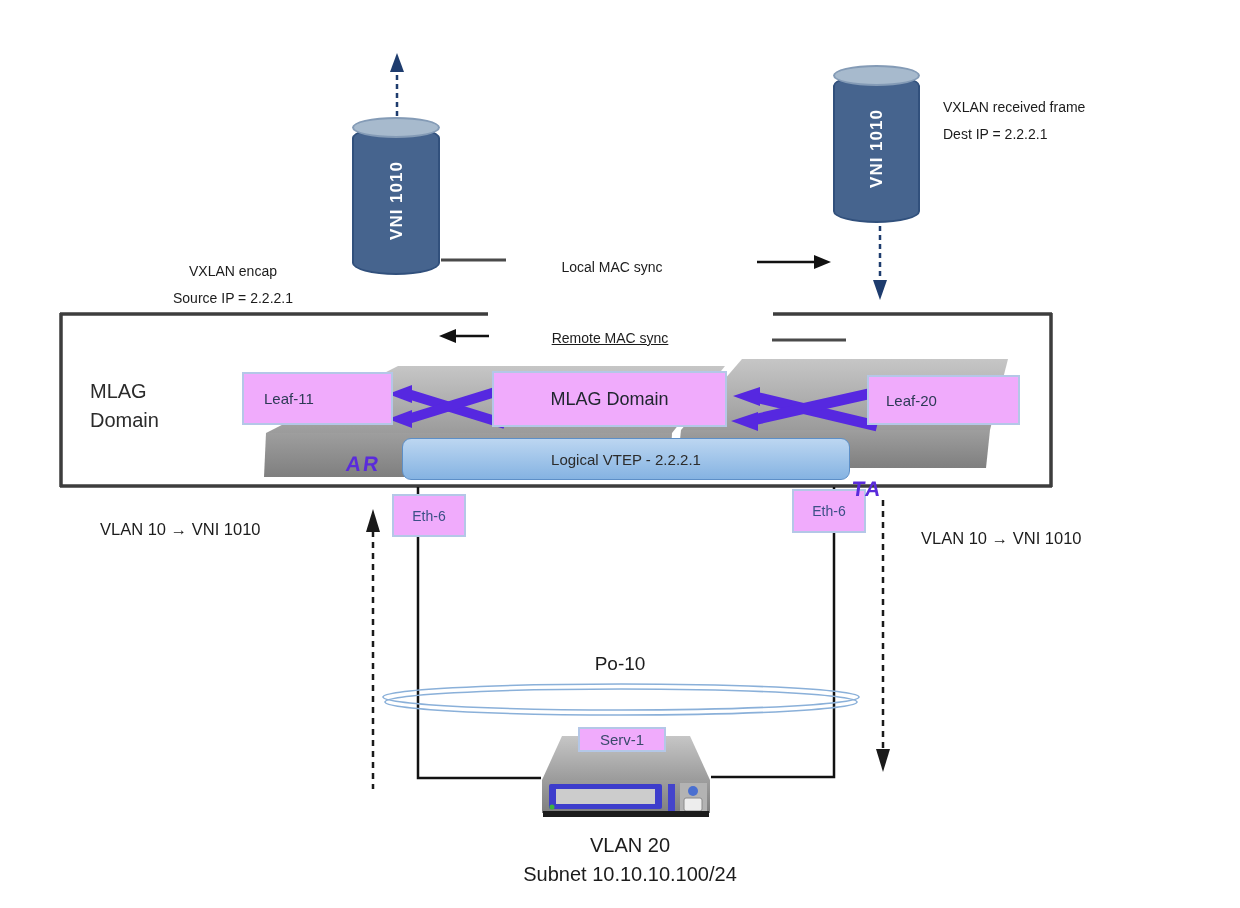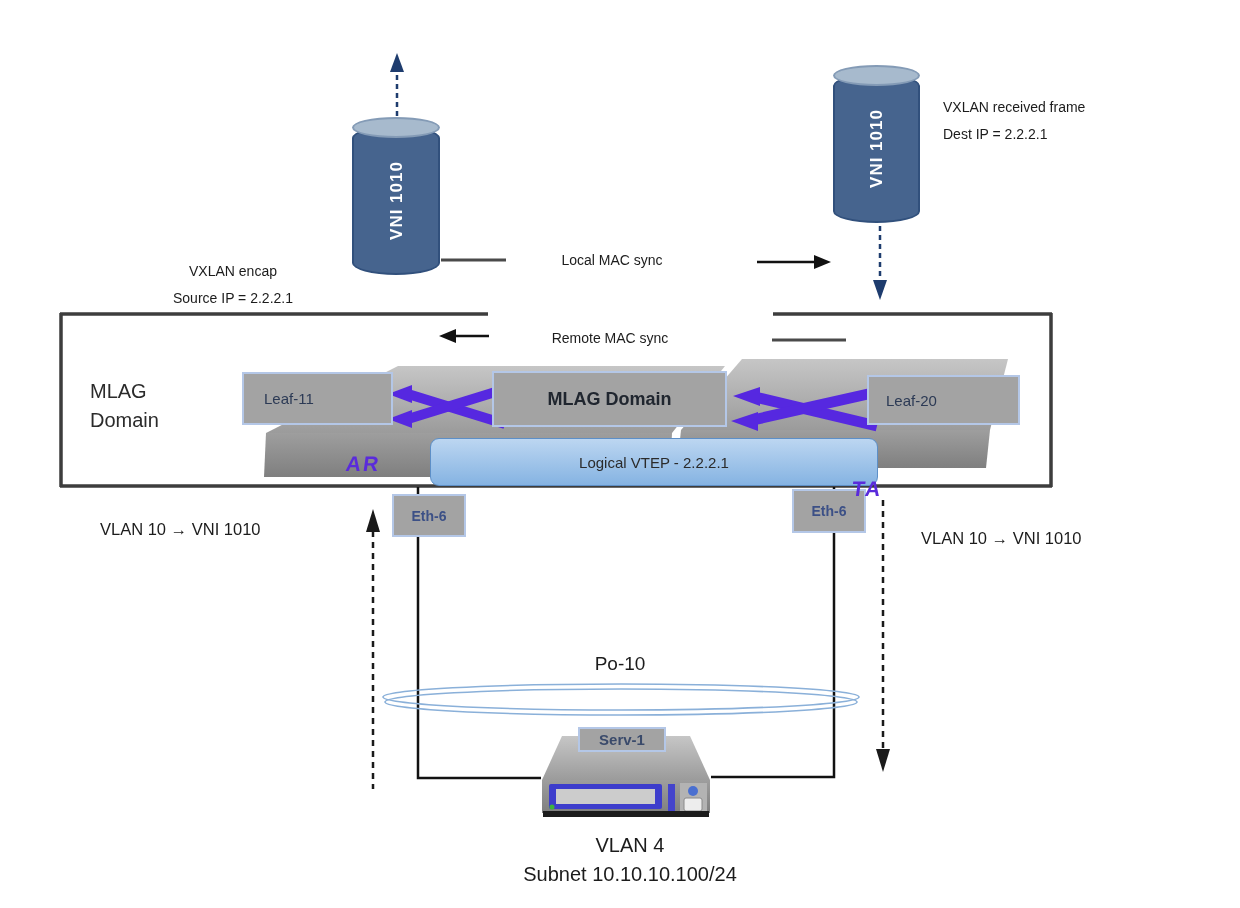--- a/index.html
+++ b/index.html
@@ -10,23 +10,23 @@
   .txt{white-space:pre;}
   
   .cylinder{position:absolute;z-index:2;}
   .cyl-body{position:absolute;left:0;right:0;top:9px;bottom:0;background:#46648e;
             border:2px solid #31507c;border-radius:44px/12px;box-sizing:border-box;}
   .cyl-top{position:absolute;left:0;right:0;top:0;height:21px;background:#a7bacd;
            border:2px solid #849bb6;border-radius:50%;box-sizing:border-box;}
   .cyl-label{position:absolute;left:0;right:0;top:9px;bottom:0;display:flex;align-items:center;justify-content:center;
              color:#ffffff;font-weight:bold;font-size:17px;letter-spacing:1px;transform:rotate(-90deg);}
   
-  .labelbox{position:absolute;z-index:3;background:#a3a3a3;border:2px solid #b4c7e7;
+  .labelbox{position:absolute;z-index:3;background:#f0abfc;border:2px solid #b4c7e7;
             box-sizing:border-box;display:flex;align-items:center;font-size:15px;color:#2c3a55;}
-  .labelbox.center{justify-content:center;font-weight:bold;}
+  .labelbox.center{justify-content:center;}
   
   .vtep{position:absolute;z-index:4;background:linear-gradient(#bcd6f1,#85b3e2);
         border:1.5px solid #5d8fc7;border-radius:9px;box-sizing:border-box;
         display:flex;align-items:center;justify-content:center;font-size:15px;color:#2b2b2b;}
   .brand{position:absolute;z-index:2;color:#5a2bdb;font-weight:800;font-size:21px;
          letter-spacing:2px;transform:skewX(-8deg);}
   .big{font-size:14px;line-height:27px;}
 </style>
 </head>
 <body>
@@ -139,39 +139,39 @@
   <div class="cylinder" style="left:833px;top:65px;width:87px;height:158px;">
     <div class="cyl-body"></div>
     <div class="cyl-top"></div>
     <div class="cyl-label">VNI 1010</div>
   </div>
 
   <div class="abs txt big" style="left:98px;top:258px;width:270px;text-align:center;"><div>VXLAN encap</div><div>Source IP = 2.2.2.1</div></div>
 
   <div class="abs txt big" style="left:943px;top:94px;width:290px;"><div>VXLAN received frame</div><div>Dest IP = 2.2.2.1</div></div>
 
-  <div class="abs txt big" style="left:512px;top:247px;width:200px;text-align:center;">Local MAC sync</div>
+  <div class="abs txt big" style="left:512px;top:254px;width:200px;text-align:center;">Local MAC sync</div>
 
-  <div class="abs txt big" style="left:500px;top:325px;width:220px;text-align:center;">Remote MAC sync</div>
+  <div class="abs txt big" style="left:500px;top:325px;width:220px;text-align:center;text-decoration:underline;">Remote MAC sync</div>
 
   <div class="abs txt" style="left:90px;top:377px;font-size:20px;line-height:29px;color:#2b2b2b;"><div>MLAG</div><div>Domain</div></div>
 
   <div class="labelbox" style="left:242px;top:372px;width:151px;height:53px;padding-left:20px;">
       <span>Leaf-11</span>
     </div>
 
   <div class="labelbox center" style="left:492px;top:371px;width:235px;height:56px;font-size:18px;color:#20262f;">
       <span>MLAG Domain</span>
     </div>
 
   <div class="labelbox" style="left:867px;top:375px;width:153px;height:50px;padding-left:17px;">
       <span>Leaf-20</span>
     </div>
 
-  <div class="vtep" style="left:402px;top:438px;width:448px;height:48px;margin-left:28px;">
+  <div class="vtep" style="left:402px;top:438px;width:448px;height:42px;">
       <span>Logical VTEP - 2.2.2.1</span>
     </div>
 
   <div class="brand" style="left:346px;top:452px;">AR</div>
   <div class="brand" style="left:852px;top:477px;z-index:5;">TA</div>
 
   <div class="labelbox center" style="left:392px;top:494px;width:74px;height:43px;font-size:14px;color:#3c5086;">
       <span>Eth-6</span>
     </div>
 
@@ -182,15 +182,15 @@
   <div class="abs txt" style="left:100px;top:520px;font-size:16.5px;">VLAN 10 → VNI 1010</div>
 
   <div class="abs txt" style="left:921px;top:529px;font-size:16.5px;">VLAN 10 → VNI 1010</div>
 
   <div class="abs txt" style="left:565px;top:653px;width:110px;text-align:center;font-size:19px;">Po-10</div>
 
   <div class="labelbox center" style="left:578px;top:727px;width:88px;height:25px;color:#3a4a6b;text-align:right;">
       <span>Serv-1</span>
     </div>
 
-  <div class="abs txt" style="left:450px;top:831px;width:360px;text-align:center;font-size:20px;line-height:29px;"><div>VLAN 4</div><div>Subnet 10.10.10.100/24</div></div>
+  <div class="abs txt" style="left:450px;top:831px;width:360px;text-align:center;font-size:20px;line-height:29px;"><div>VLAN 20</div><div>Subnet 10.10.10.100/24</div></div>
 
 </div>
 
 </body></html>

